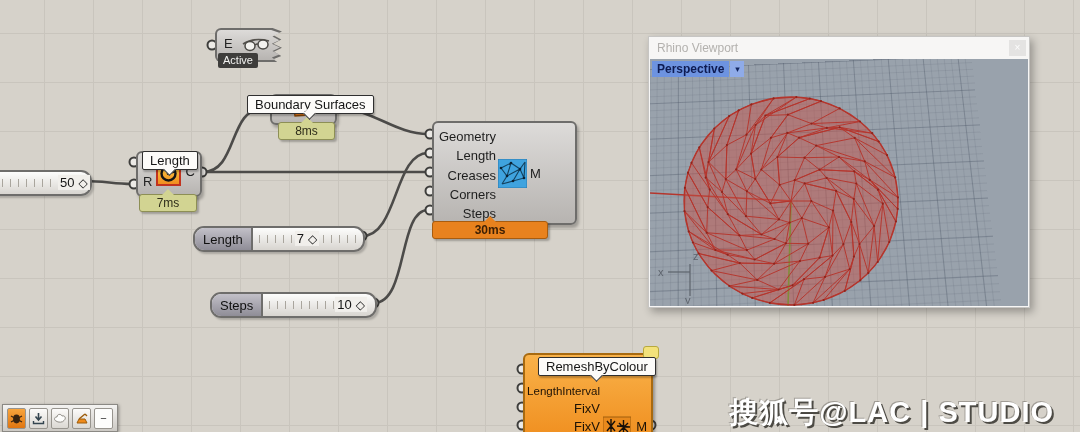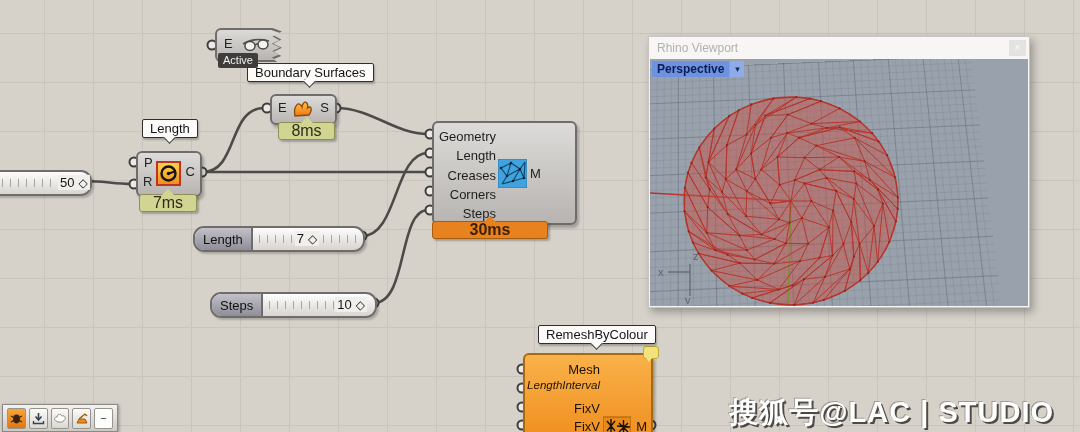--- a/index.html
+++ b/index.html
@@ -7,30 +7,30 @@
     font-family:"Liberation Sans",sans-serif;
     background-color:var(--canvas-bg);
     background-image:linear-gradient(var(--canvas-grid) 1px,transparent 1px),
                      linear-gradient(90deg,var(--canvas-grid) 1px,transparent 1px);
     background-size:49px 49px;background-position:-5px -16px;}
   #wires{position:absolute;left:0;top:0;z-index:1;}
   .gh-node{position:absolute;z-index:2;border:2px solid var(--node-border);border-radius:6px;
     background:linear-gradient(180deg,var(--node-top),var(--node-bottom));
     box-shadow:2px 3px 3px rgba(0,0,0,.25);}
   .pin{position:absolute;font-size:13px;color:#222;}
-  .rt{position:absolute;z-index:2;text-align:center;font-size:16px;line-height:16px;
+  .rt{position:absolute;z-index:2;text-align:center;font-size:12px;line-height:16px;
     border-radius:3px;box-shadow:2px 2px 2px rgba(0,0,0,.25);}
   .rt::before{content:'';position:absolute;top:-6px;left:50%;margin-left:-6px;
     border-left:6px solid transparent;border-right:6px solid transparent;border-bottom:6px solid #000;}
   .rt-ok{background:var(--rt-ok);border:1px solid #8d8f55;color:#2e2d1a;}
   .rt-ok::before{border-bottom-color:var(--rt-ok);}
   .rt-slow{background:var(--rt-slow);border:1px solid #a85c0e;color:#3c1f04;font-weight:bold;}
   .rt-slow::before{border-bottom-color:var(--rt-slow);}
   .gh-tag{position:absolute;z-index:4;background:#fcfbf9;border:1px solid #2f2f2f;border-radius:2px;
-    padding:0 7px;font-size:13px;line-height:17px;color:#161616;box-shadow:1px 2px 2px rgba(0,0,0,.25);}
+    padding:0 7px;font-size:13px;line-height:17px;color:#161616;box-shadow:1px 2px 2px rgba(0,0,0,.25);margin-top:32px;}
   .gh-tag::after{content:'';position:absolute;left:50%;bottom:-5px;width:8px;height:8px;margin-left:-5px;
     background:#fcfbf9;border-right:1px solid #2f2f2f;border-bottom:1px solid #2f2f2f;transform:rotate(45deg);}
   .tooltip{position:absolute;z-index:5;background:#3e3d3b;color:#f2f2f0;font-size:11px;
     line-height:15px;padding:0 5px;border-radius:2px;}
   .gh-slider{position:absolute;z-index:2;height:22px;border:2px solid var(--node-border);border-radius:11px;
     background:linear-gradient(180deg,#fdfdfc,#d8d5d0);box-shadow:2px 2px 2px rgba(0,0,0,.2);display:flex;}
   .gh-slider .s-label{background:linear-gradient(180deg,#c2c0c8,#8f8d97);border-right:2px solid var(--node-border);
     border-radius:9px 0 0 9px;font-size:13px;color:#101010;display:flex;align-items:center;padding:0 8px;}
   .gh-slider .s-track{position:relative;flex:1;}
   .gh-slider .s-track::before{content:'';position:absolute;left:6px;right:6px;top:50%;height:8px;margin-top:-4px;
@@ -207,21 +207,21 @@
     <div class="s-label">Steps</div>
     <div class="s-track">
       <span class="s-val" style="right:8px;">10</span>
     </div>
   </div>
 
   <div class="gh-tag" style="left:538px;top:325px;"><span>RemeshByColour</span></div>
   <div class="balloon" style="left:643px;top:346px;"></div>
   <div class="warn-node" style="left:523px;top:353px;width:126px;height:90px;">
     <span class="pin" style="right:51px;top:7px;">Mesh</span>
-    <span class="pin" style="right:51px;top:24px;font-size:11.5px;font-style:italic;">LengthInterval</span>
+    <span class="pin" style="right:51px;top:30px;font-size:11.5px;">LengthInterval</span>
     <span class="pin" style="right:51px;top:46px;">FixV</span>
     <span class="pin" style="right:51px;top:64px;">FixV</span>
     <svg style="position:absolute;right:20px;top:60px;" width="28" height="22">
       <rect x="0" y="2" width="28" height="20" fill="#e8891c" stroke="#a05f0d"></rect>
       <path d="M4 6 L12 16 M12 6 L4 16 M8 4 L8 18 M16 8 L25 17 M25 8 L16 17 M20.5 5 L20.5 19 M14 11 L27 12" stroke="#181008" stroke-width="1.4" fill="none"></path>
     </svg>
     <span class="pin" style="right:4px;top:64px;">M</span>
   </div>
 
   <div class="vp">

